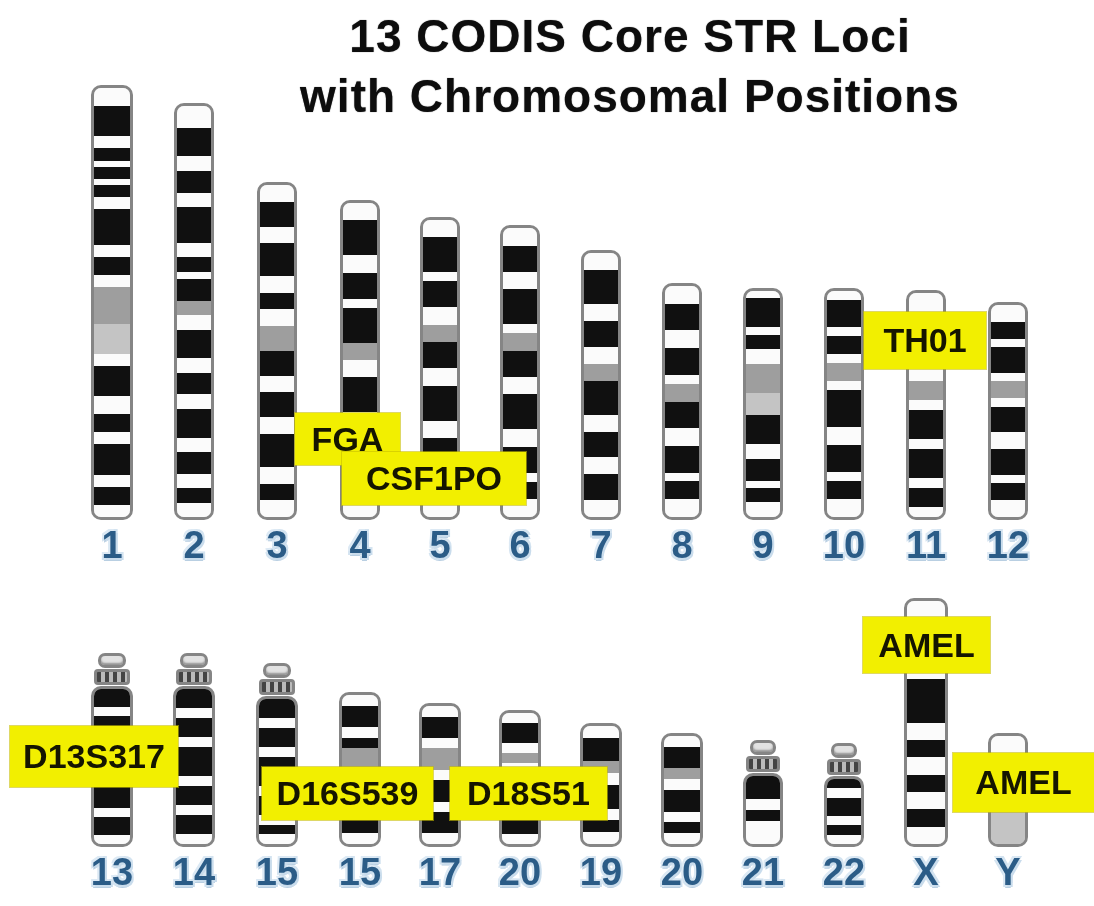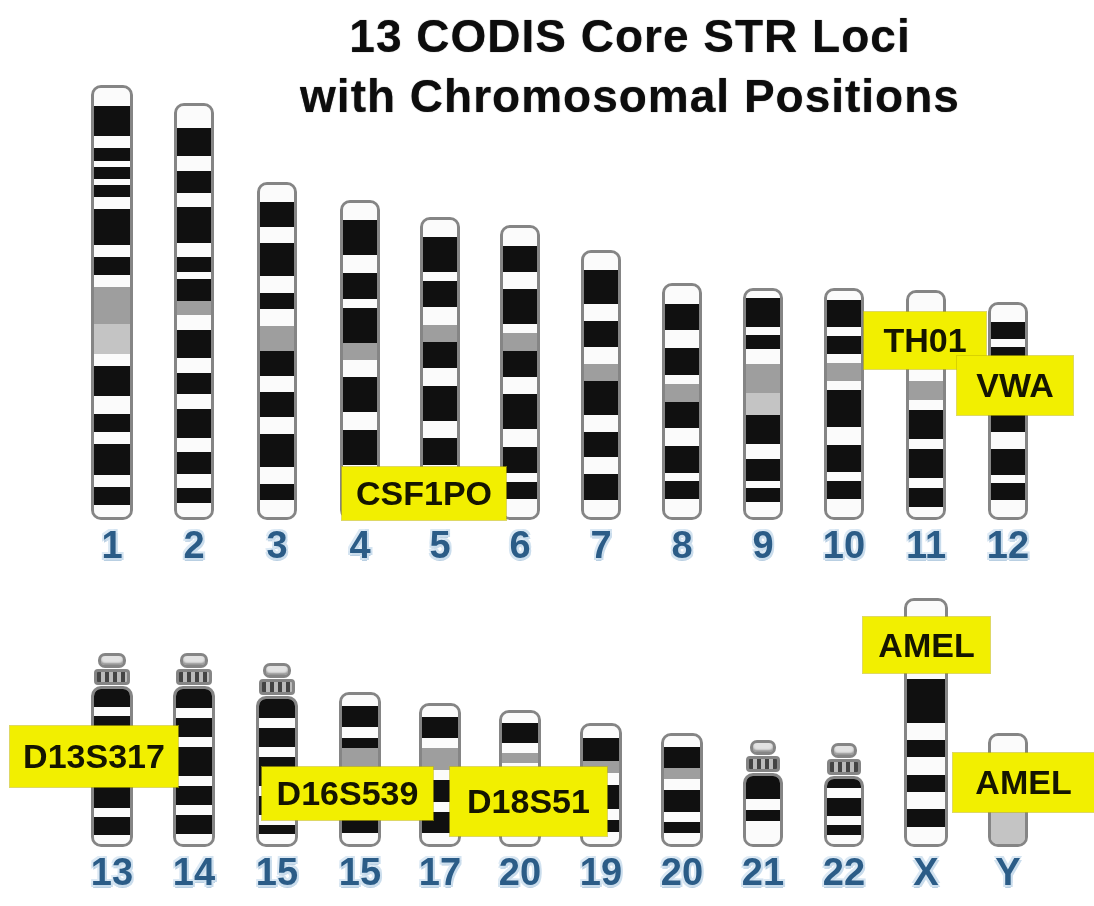--- a/index.html
+++ b/index.html
@@ -448,21 +448,21 @@
     <div class="chrom-number" style="left: 881px; top: 851px;">X</div>
     <div class="chrom" style="left: 991px; top: 733px; width: 34px; height: 114px;">
       <div class="chrom-body">
         <div class="band" style="flex-grow: 2; background: rgb(251, 251, 251);"></div>
         <div class="band" style="flex-grow: 2; background: rgb(16, 16, 16);"></div>
         <div class="band" style="flex-grow: 1; background: rgb(251, 251, 251);"></div>
         <div class="band" style="flex-grow: 6; background: rgb(196, 196, 196);"></div>
       </div>
     </div>
     <div class="chrom-number" style="left: 963px; top: 851px;">Y</div>
-    <div class="locus-label" style="left: 342px; top: 467px; width: 164px; height: 53px;">CSF1PO</div>
+    <div class="locus-label" style="left: 295px; top: 413px; width: 105px; height: 52px;">FGA</div>
+    <div class="locus-label" style="left: 342px; top: 452px; width: 184px; height: 53px;">CSF1PO</div>
     <div class="locus-label" style="left: 864px; top: 312px; width: 122px; height: 57px;">TH01</div>
-    <div class="locus-label" style="left: 957px; top: 356px; width: 116px; height: 59px;">VWA</div>
     <div class="locus-label" style="left: 10px; top: 726px; width: 168px; height: 61px;">D13S317</div>
     <div class="locus-label" style="left: 262px; top: 767px; width: 171px; height: 53px;">D16S539</div>
-    <div class="locus-label" style="left: 450px; top: 767px; width: 157px; height: 69px;">D18S51</div>
+    <div class="locus-label" style="left: 450px; top: 767px; width: 157px; height: 53px;">D18S51</div>
     <div class="locus-label" style="left: 863px; top: 617px; width: 127px; height: 56px;">AMEL</div>
     <div class="locus-label" style="left: 953px; top: 753px; width: 141px; height: 59px;">AMEL</div>
   </div>
 
 </body></html>

